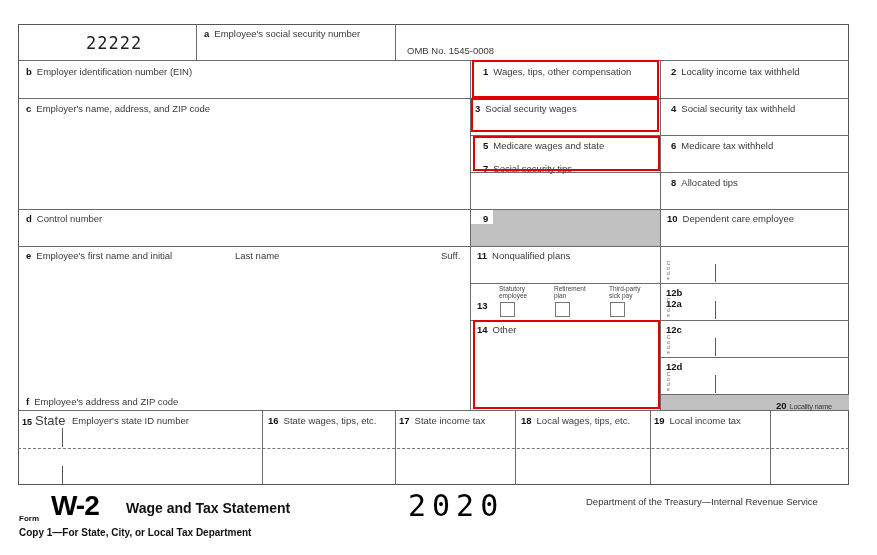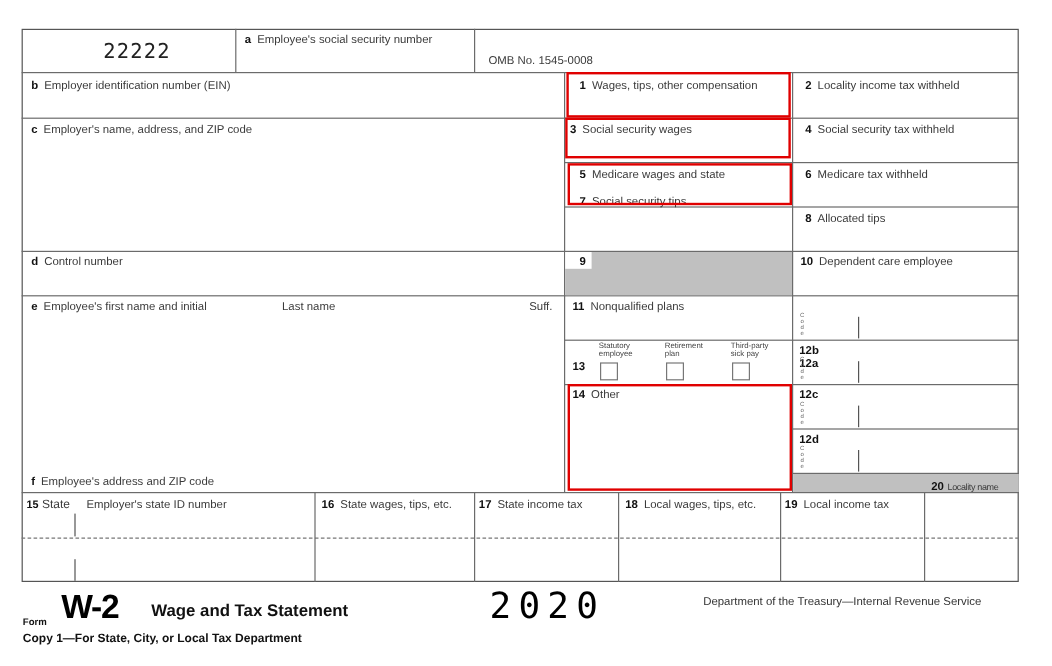--- a/index.html
+++ b/index.html
@@ -163,21 +163,21 @@
 
 <div class="lbl" style="left:666px;top:361px;"><b>12d</b></div>
 <div class="code-lbl" style="left:666px;top:372px;">C o d e</div>
 <div class="tick" style="left:715px;top:375px;height:18px;"></div>
 <input class="field" style="left: 673px; top: 375px; width: 40px; height: 17px;">
 <input class="field" style="left: 718px; top: 375px; width: 126px; height: 17px;">
 
 <div class="shade" style="left:661px;top:395px;width:188px;height:15px;"></div>
 
 <div class="lbl" style="left:22px;top:415px;font-size:9px;">
-  <b style="margin-right:3px;">15</b><span style="font-size:10px;">State</span>
+  <b style="margin-right:3px;">15</b><span style="font-size:13px;">State</span>
 </div>
 <div class="lbl" style="left:72px;top:415px;">Employer's state ID number</div>
 <div class="lbl" style="left:268px;top:415px;"><b>16</b><span>State wages, tips, etc.</span></div>
 <div class="lbl" style="left:399px;top:415px;"><b>17</b><span>State income tax</span></div>
 <div class="lbl" style="left:521px;top:415px;"><b>18</b><span>Local wages, tips, etc.</span></div>
 <div class="lbl" style="left:654px;top:415px;"><b>19</b><span>Local income tax</span></div>
 <div class="lbl" style="left:776px;top:400px;"><b style="margin-right:3px;">20</b><span style="font-size:7.5px;letter-spacing:-0.3px;">Locality name</span></div>
 
 <input class="field" style="left: 20px; top: 429px; width: 40px; height: 17px;">
 <input class="field" style="left: 65px; top: 429px; width: 195px; height: 17px;">

